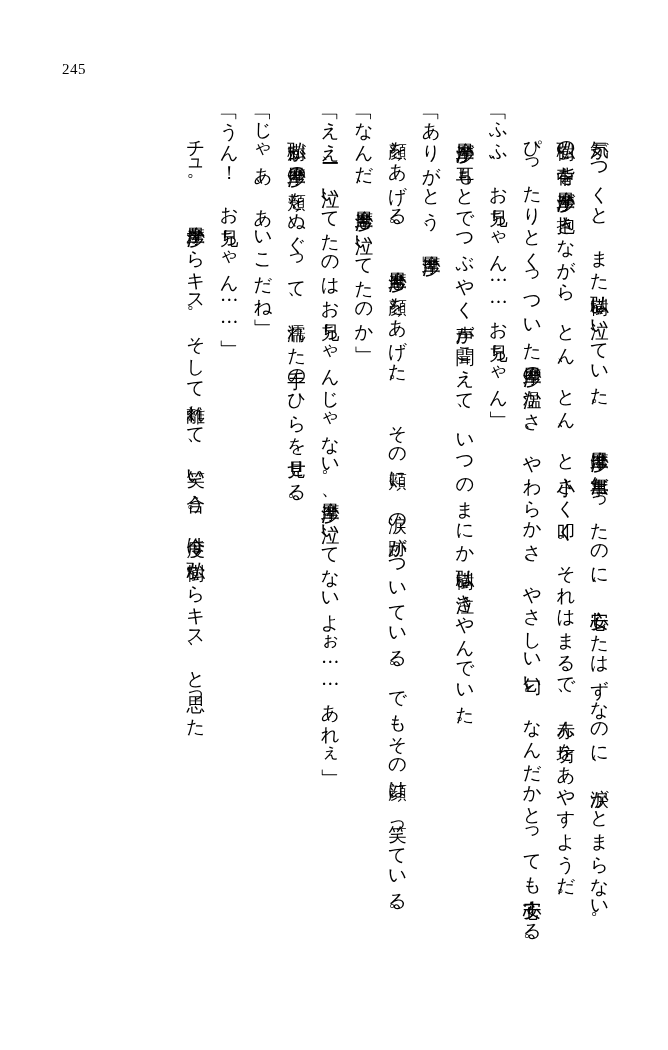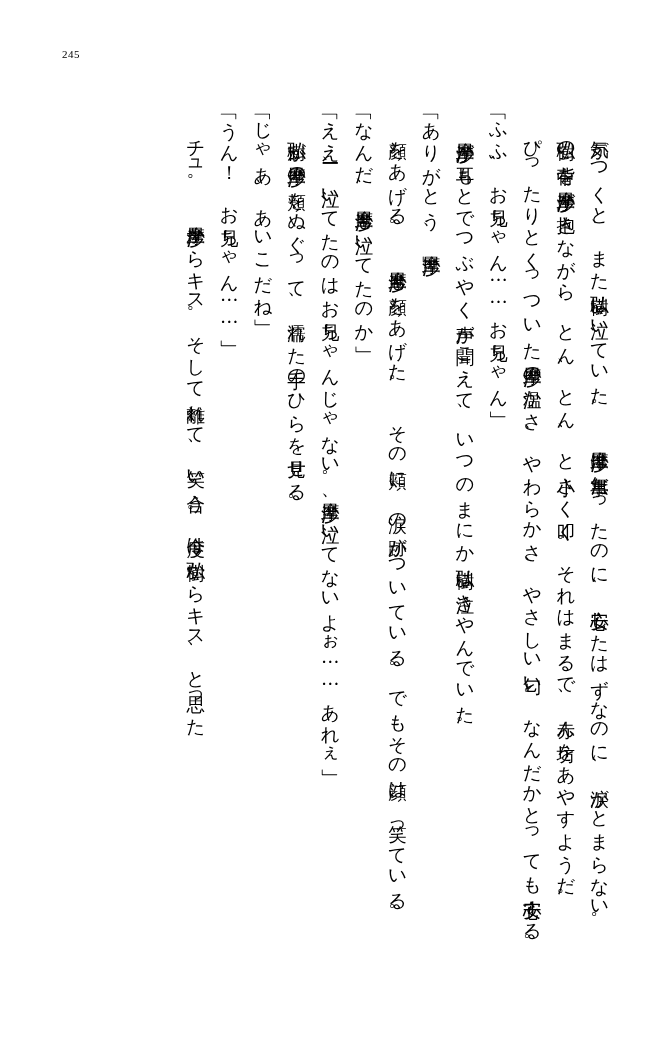--- a/index.html
+++ b/index.html
@@ -18,23 +18,23 @@
   .page {
     position: absolute;
     top: 0;
     left: 0;
     width: 668px;
     height: 1050px;
     box-sizing: border-box;
   }
   .page-number {
     position: absolute;
-    top: 48px;
+    top: 61px;
     left: 62px;
-    font-size: 11px;
+    font-size: 15px;
     letter-spacing: 0.5px;
     font-family: "Liberation Serif", "DejaVu Serif", serif;
   }
   .text-body {
     position: absolute;
     top: 108px;
     right: 52px;
     height: 900px;
     width: 560px;
     writing-mode: vertical-rl;

